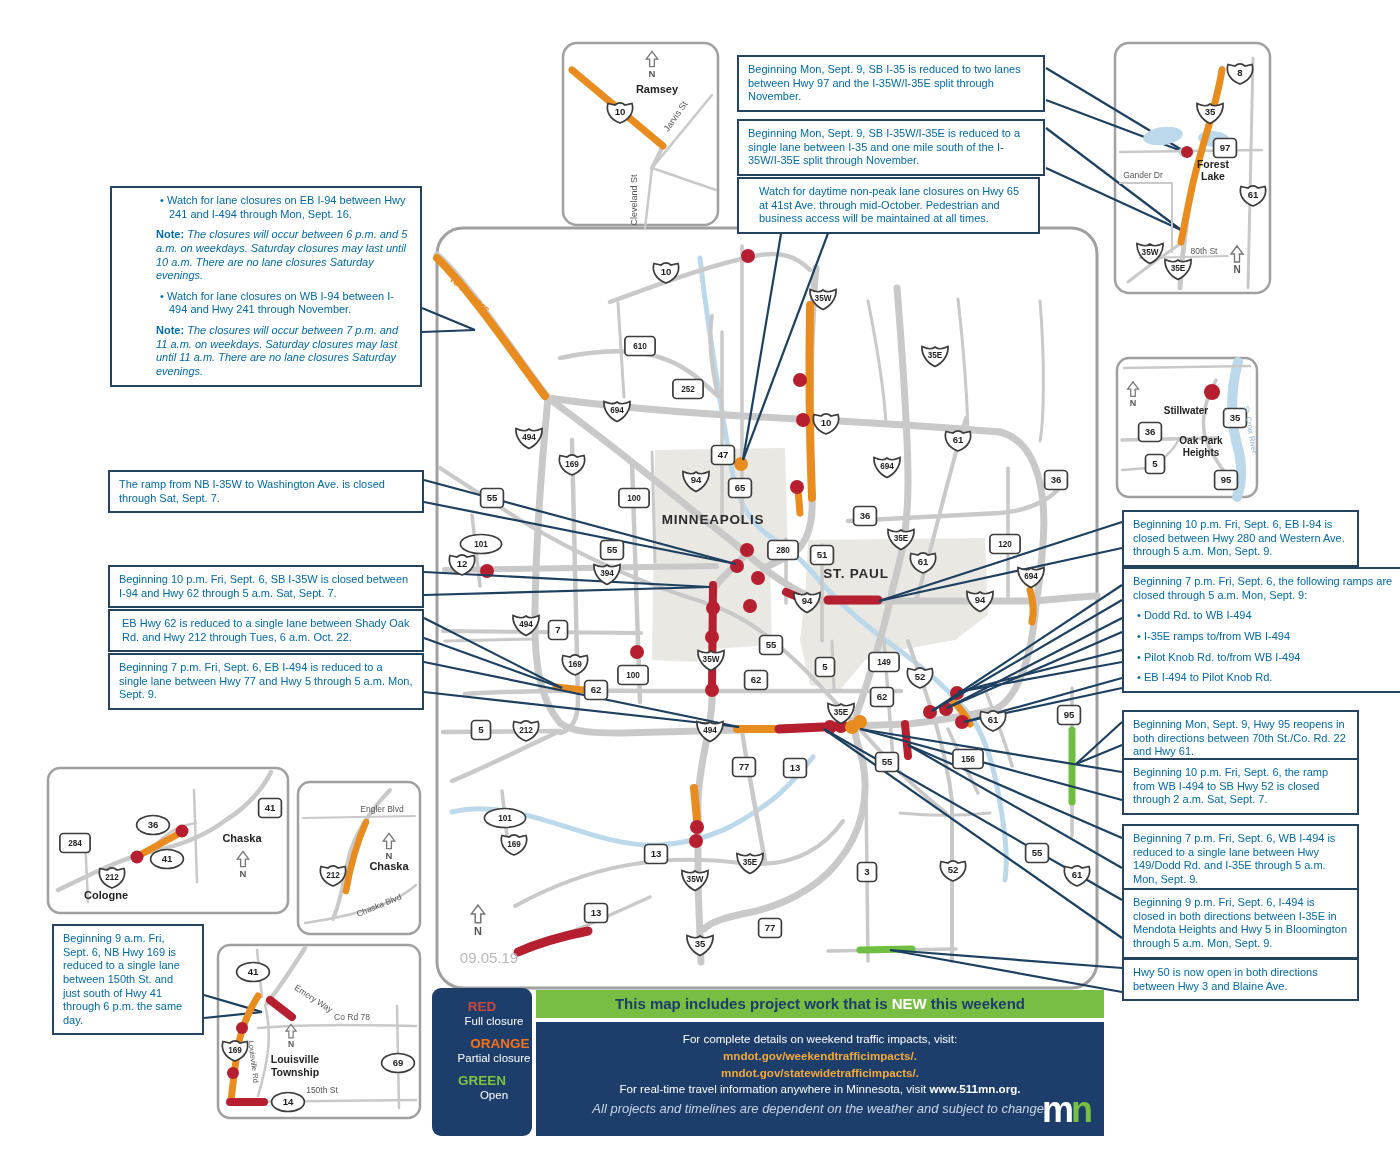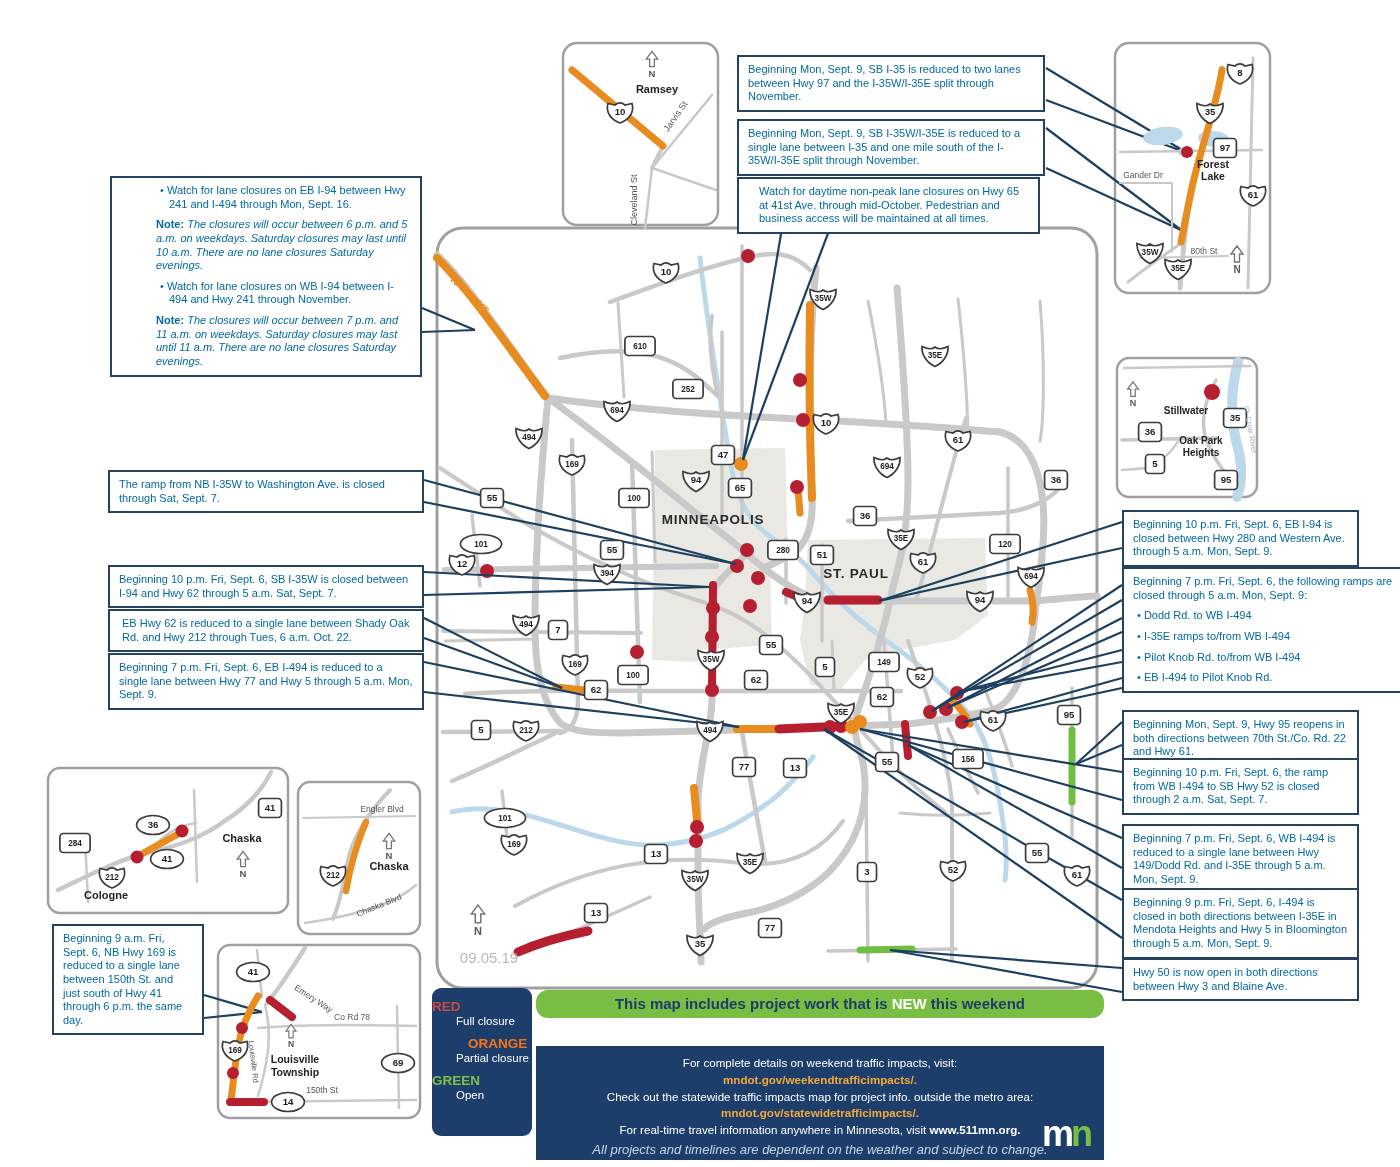--- a/index.html
+++ b/index.html
@@ -7,29 +7,29 @@
         font-family:"Liberation Sans",sans-serif;overflow:hidden;}
   #gfx{position:absolute;left:0;top:0;z-index:1;}
   .callout{position:absolute;background:#fff;border:2.5px solid #25425f;color:#0369a1;
            font-size:11px;line-height:1.24;padding:6px 9px;box-sizing:border-box;z-index:5;}
   .callout p{margin:0 0 7px 0;}
   .callout p:last-child{margin-bottom:0;}
   .callout p.bullet{padding-left:13px;text-indent:-9px;}
   .callout p.note i{font-style:italic;}
   .callout p.note b{font-weight:bold;}
   .legend{position:absolute;left:432px;top:988px;width:100px;height:148px;background:#1d3d6b;
-          border-radius:9px;text-align:left;padding-top:12px;box-sizing:border-box;z-index:5;}
+          border-radius:9px;text-align:center;padding-top:12px;box-sizing:border-box;z-index:5;}
   .legend .lname{font-size:13.5px;font-weight:bold;line-height:1.1;}
   .legend .ldesc{font-size:11.5px;color:#ffffff;margin-bottom:9px;line-height:1.15;padding-left:24px;}
   .banner{position:absolute;left:536px;top:990px;width:568px;height:28px;background:#78be43;
-          text-align:center;line-height:28px;font-size:15px;font-weight:bold;color:#1d3d6b;z-index:5;border-radius:12px;}
+          text-align:center;line-height:28px;font-size:15px;font-weight:bold;color:#1d3d6b;z-index:5;}
   .banner .hl{color:#ffffff;}
   .footer{position:absolute;left:536px;top:1022px;width:568px;height:114px;background:#1d3d6b;
           color:#ffffff;text-align:center;font-size:11.6px;padding-top:9px;box-sizing:border-box;
-          line-height:1.45;z-index:5;margin-top:24px;}
+          line-height:1.45;z-index:5;}
   .footer .lnk{color:#f3a93c;font-weight:bold;text-decoration:none;}
   .footer .b{font-weight:bold;color:#fff;}
   .footer .disc{font-style:italic;font-size:13px;color:#c9d4e4;margin-top:2px;}
   .mnlogo{position:absolute;right:14px;bottom:8px;font-size:36px;font-weight:bold;
           letter-spacing:-3px;line-height:1;}
   .mnlogo .m{color:#ffffff;} .mnlogo .n{color:#78be43;}
 </style>
 </head>
 <body>
 
@@ -646,21 +646,21 @@
   <div id="callouts">
       <div class="callout" style="left: 737px; top: 55px; width: 308px;">
         <p>Beginning Mon, Sept. 9, SB I-35 is reduced to two lanes between Hwy 97 and the I-35W/I-35E split through November.</p>
       </div>
       <div class="callout" style="left: 737px; top: 119px; width: 308px;">
         <p>Beginning Mon, Sept. 9, SB I-35W/I-35E is reduced to a single lane between I-35 and one mile south of the I-35W/I-35E split through November.</p>
       </div>
       <div class="callout" style="left: 737px; top: 177px; width: 303px; padding-left: 20px;">
         <p>Watch for daytime non-peak lane closures on Hwy 65 at 41st Ave. through mid-October. Pedestrian and business access will be maintained at all times.</p>
       </div>
-      <div class="callout" style="left: 110px; top: 176px; width: 312px; padding-left: 44px;">
+      <div class="callout" style="left: 110px; top: 186px; width: 312px; padding-left: 44px;">
         <p class="bullet">• Watch for lane closures on EB I-94 between Hwy 241 and I-494 through Mon, Sept. 16.</p>
         <p class="note"><b>Note: </b><i>The closures will occur between 6 p.m. and 5 a.m. on weekdays. Saturday closures may last until 10 a.m. There are no lane closures Saturday evenings.</i></p>
         <p class="bullet">• Watch for lane closures on WB I-94 between I-494 and Hwy 241 through November.</p>
         <p class="note"><b>Note: </b><i>The closures will occur between 7 p.m. and 11 a.m. on weekdays. Saturday closures may last until 11 a.m. There are no lane closures Saturday evenings.</i></p>
       </div>
       <div class="callout" style="left: 108px; top: 470px; width: 316px;">
         <p>The ramp from NB I-35W to Washington Ave. is closed through Sat, Sept. 7.</p>
       </div>
       <div class="callout" style="left: 108px; top: 565px; width: 316px;">
         <p>Beginning 10 p.m. Fri, Sept. 6, SB I-35W is closed between I-94 and Hwy 62 through 5 a.m. Sat, Sept. 7.</p>
@@ -708,19 +708,18 @@
     <div class="ldesc">Partial closure</div>
     <div class="lname" style="color: rgb(125, 194, 67);">GREEN</div>
     <div class="ldesc">Open</div>
   </div>
 
   <div class="banner"><span>This map includes project work that is </span><span class="hl">NEW</span><span> this weekend</span></div>
 
   <div class="footer">
     <div>For complete details on weekend traffic impacts, visit:</div>
     <div><a class="lnk">mndot.gov/weekendtrafficimpacts/.</a></div>
-    <div>Check out the statewide traffic impacts map for project info. outside the metro area:</div>
     <div><a class="lnk">mndot.gov/statewidetrafficimpacts/.</a></div>
     <div><span>For real-time travel information anywhere in Minnesota, visit </span><span class="b">www.511mn.org.</span></div>
     <div class="disc">All projects and timelines are dependent on the weather and subject to change.</div>
     <div class="mnlogo"><span class="m">m</span><span class="n">n</span></div>
   </div>
 </div>
 
 </body></html>

